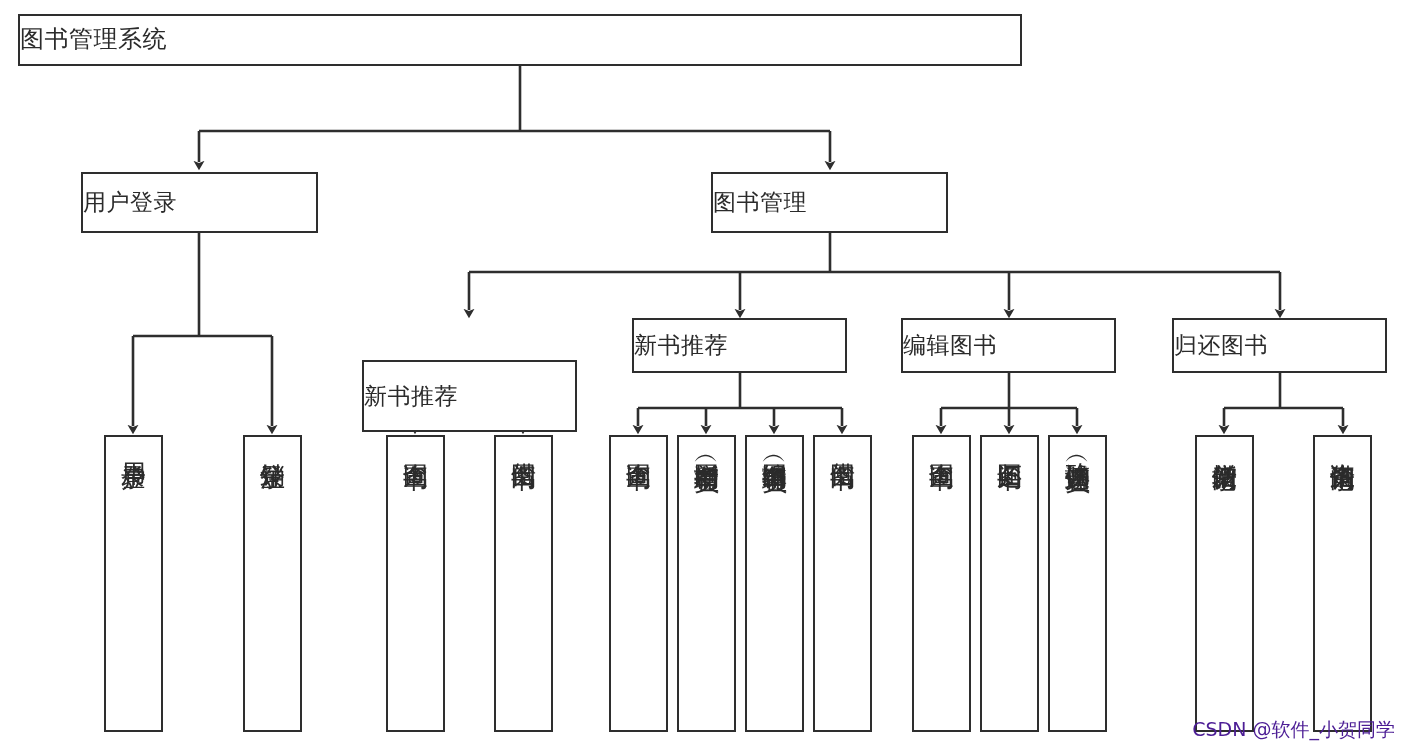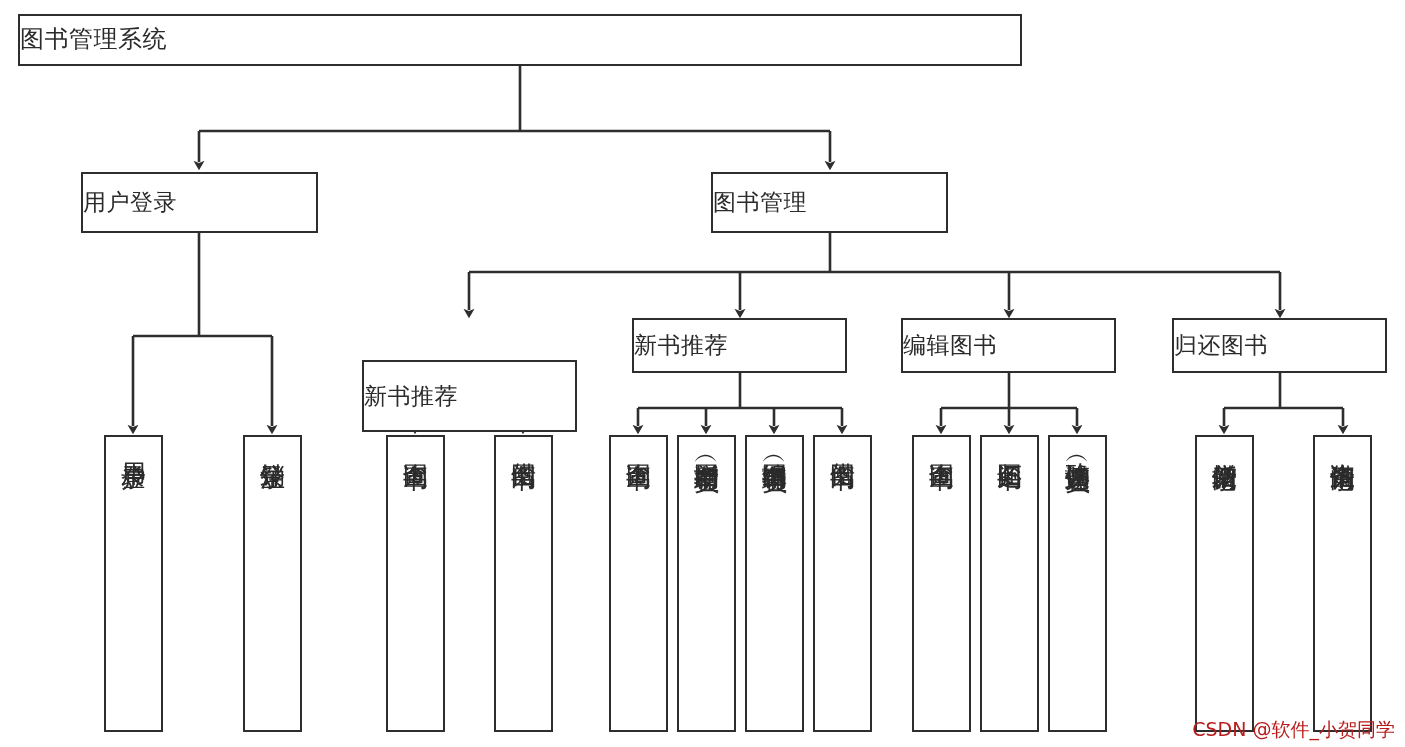--- a/index.html
+++ b/index.html
@@ -59,21 +59,21 @@
     line-height: 1.0;
     letter-spacing: 1px;
     white-space: normal;
     max-height: 282px;
   }
   .watermark {
     position: absolute;
     right: 10px;
     bottom: 4px;
     font-size: 19px;
-    color: #b91c1c;
+    color: #4c1d95;
     z-index: 5;
     white-space: pre;
     font-family: "DejaVu Sans", "Liberation Sans", sans-serif;
   }
 </style>
 </head>
 <body>
 
 <div id="canvas">
 

